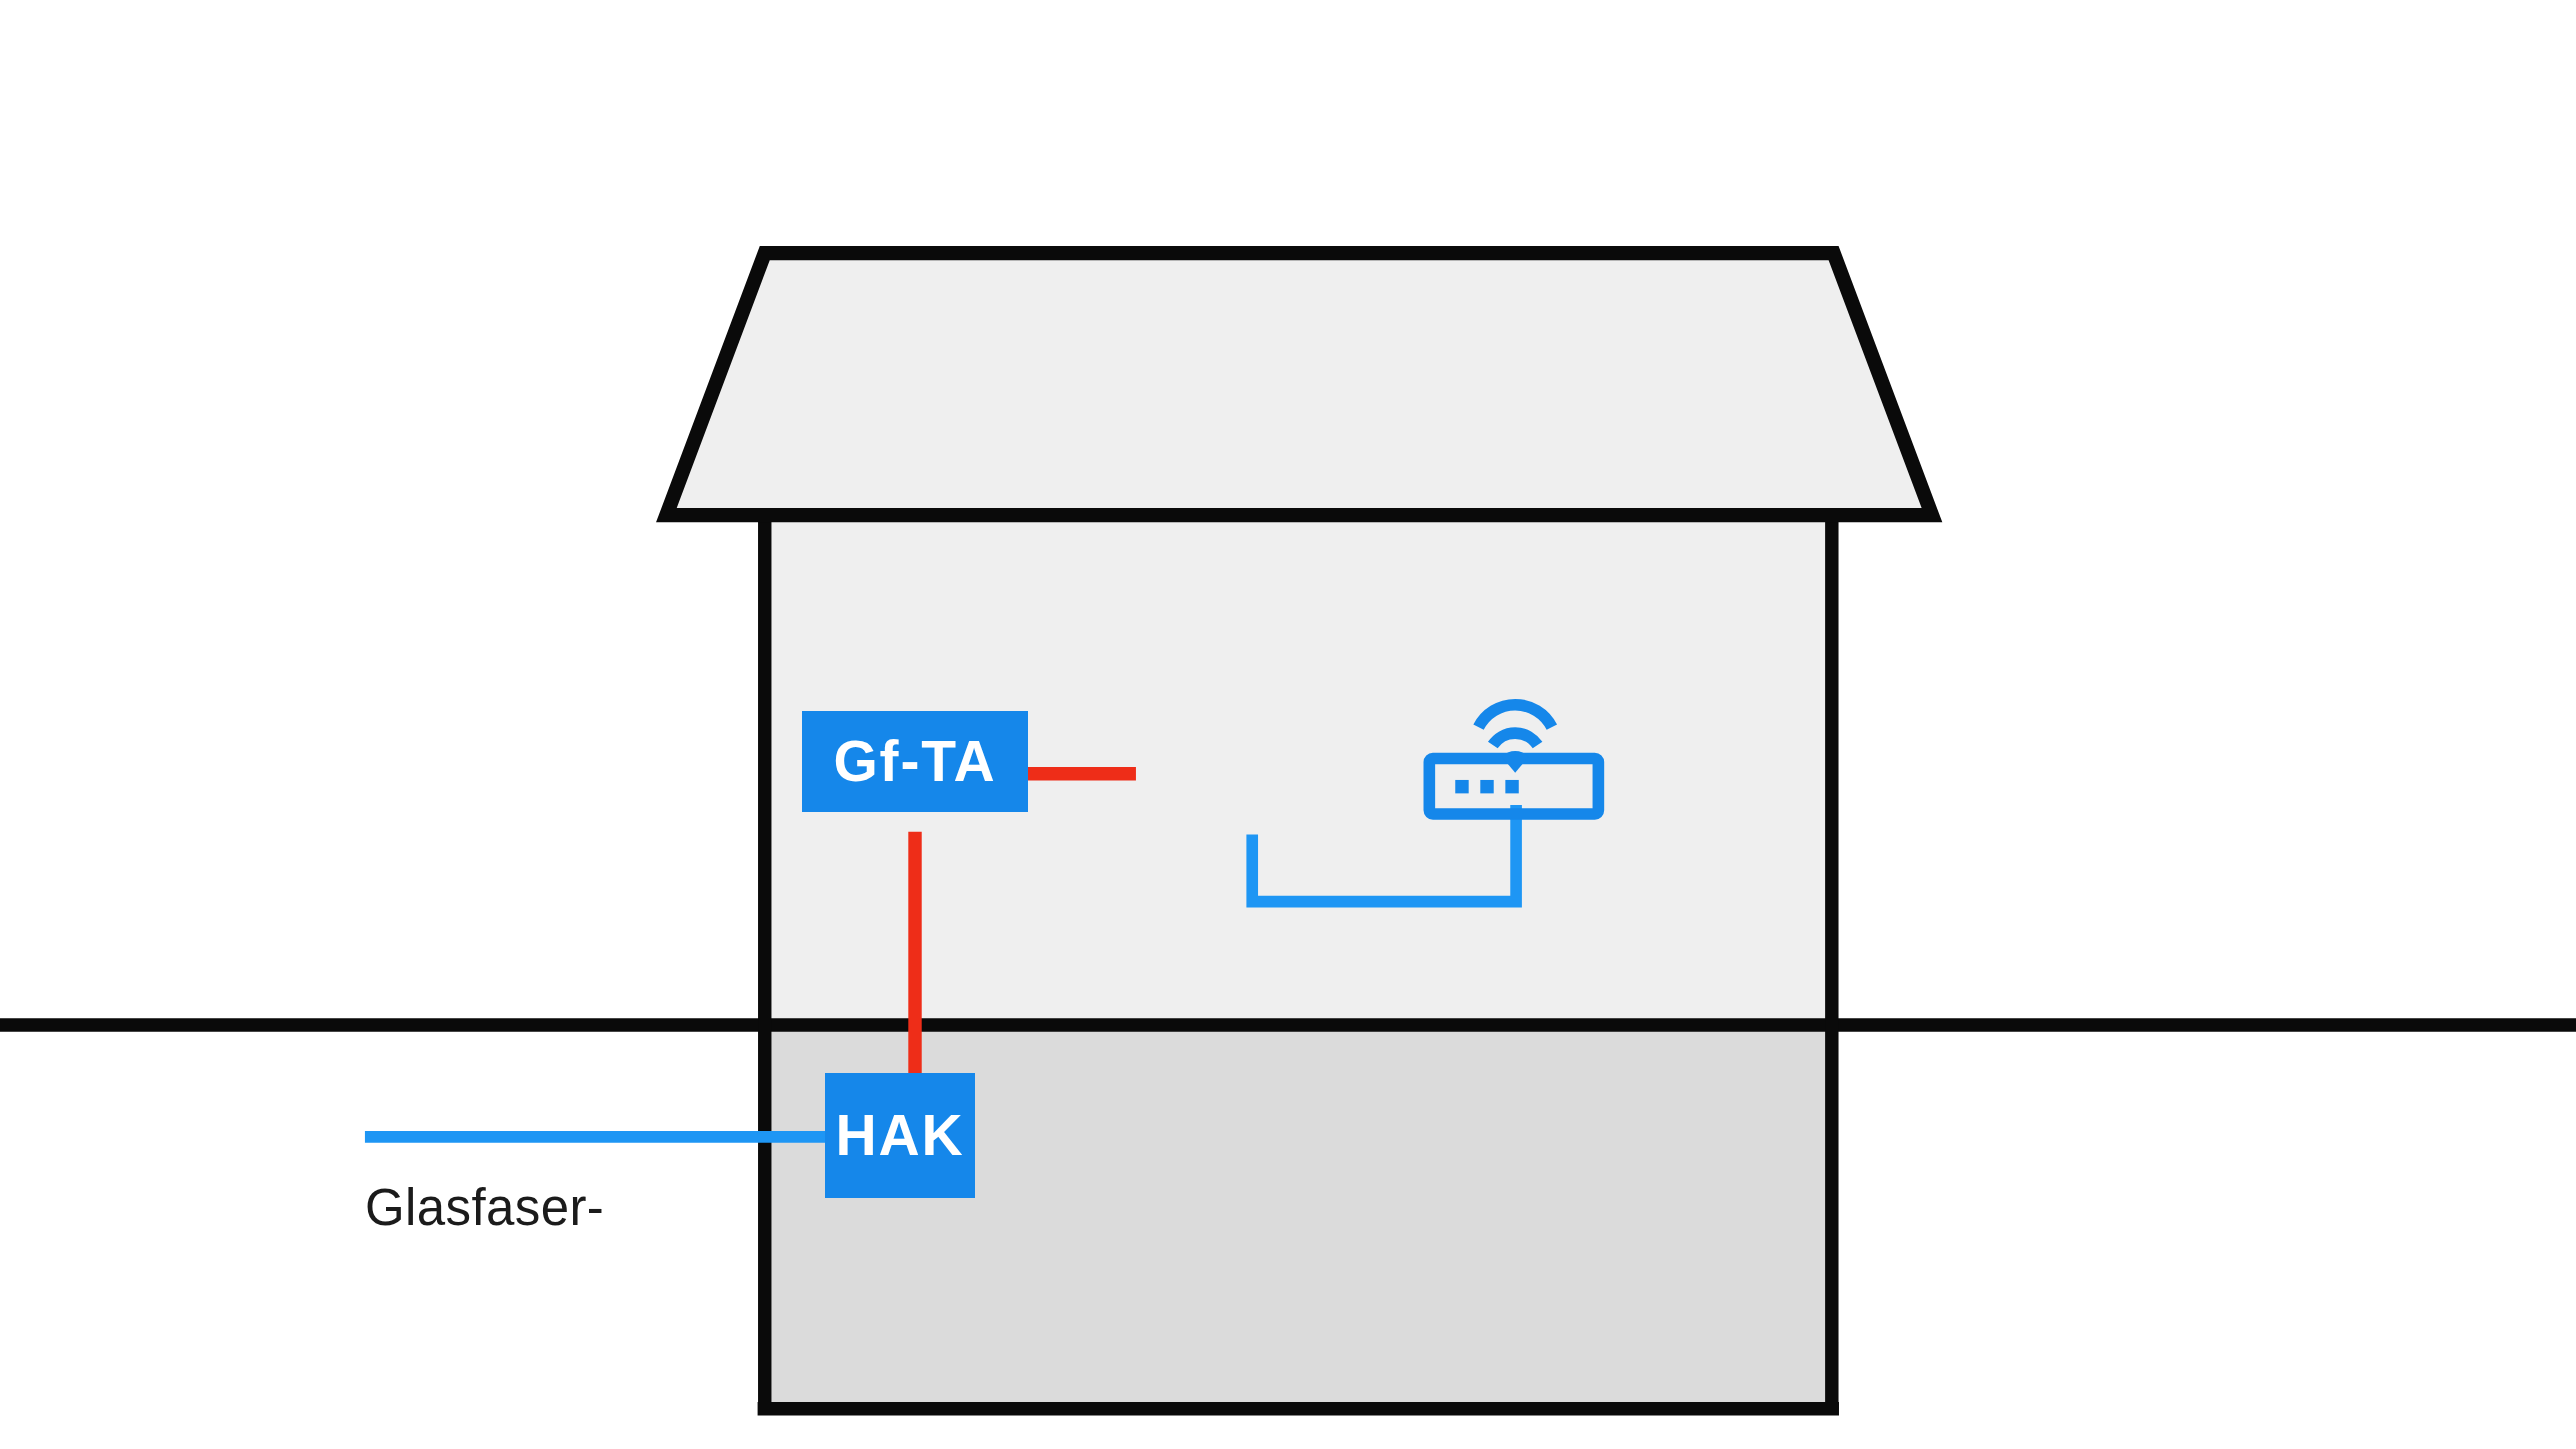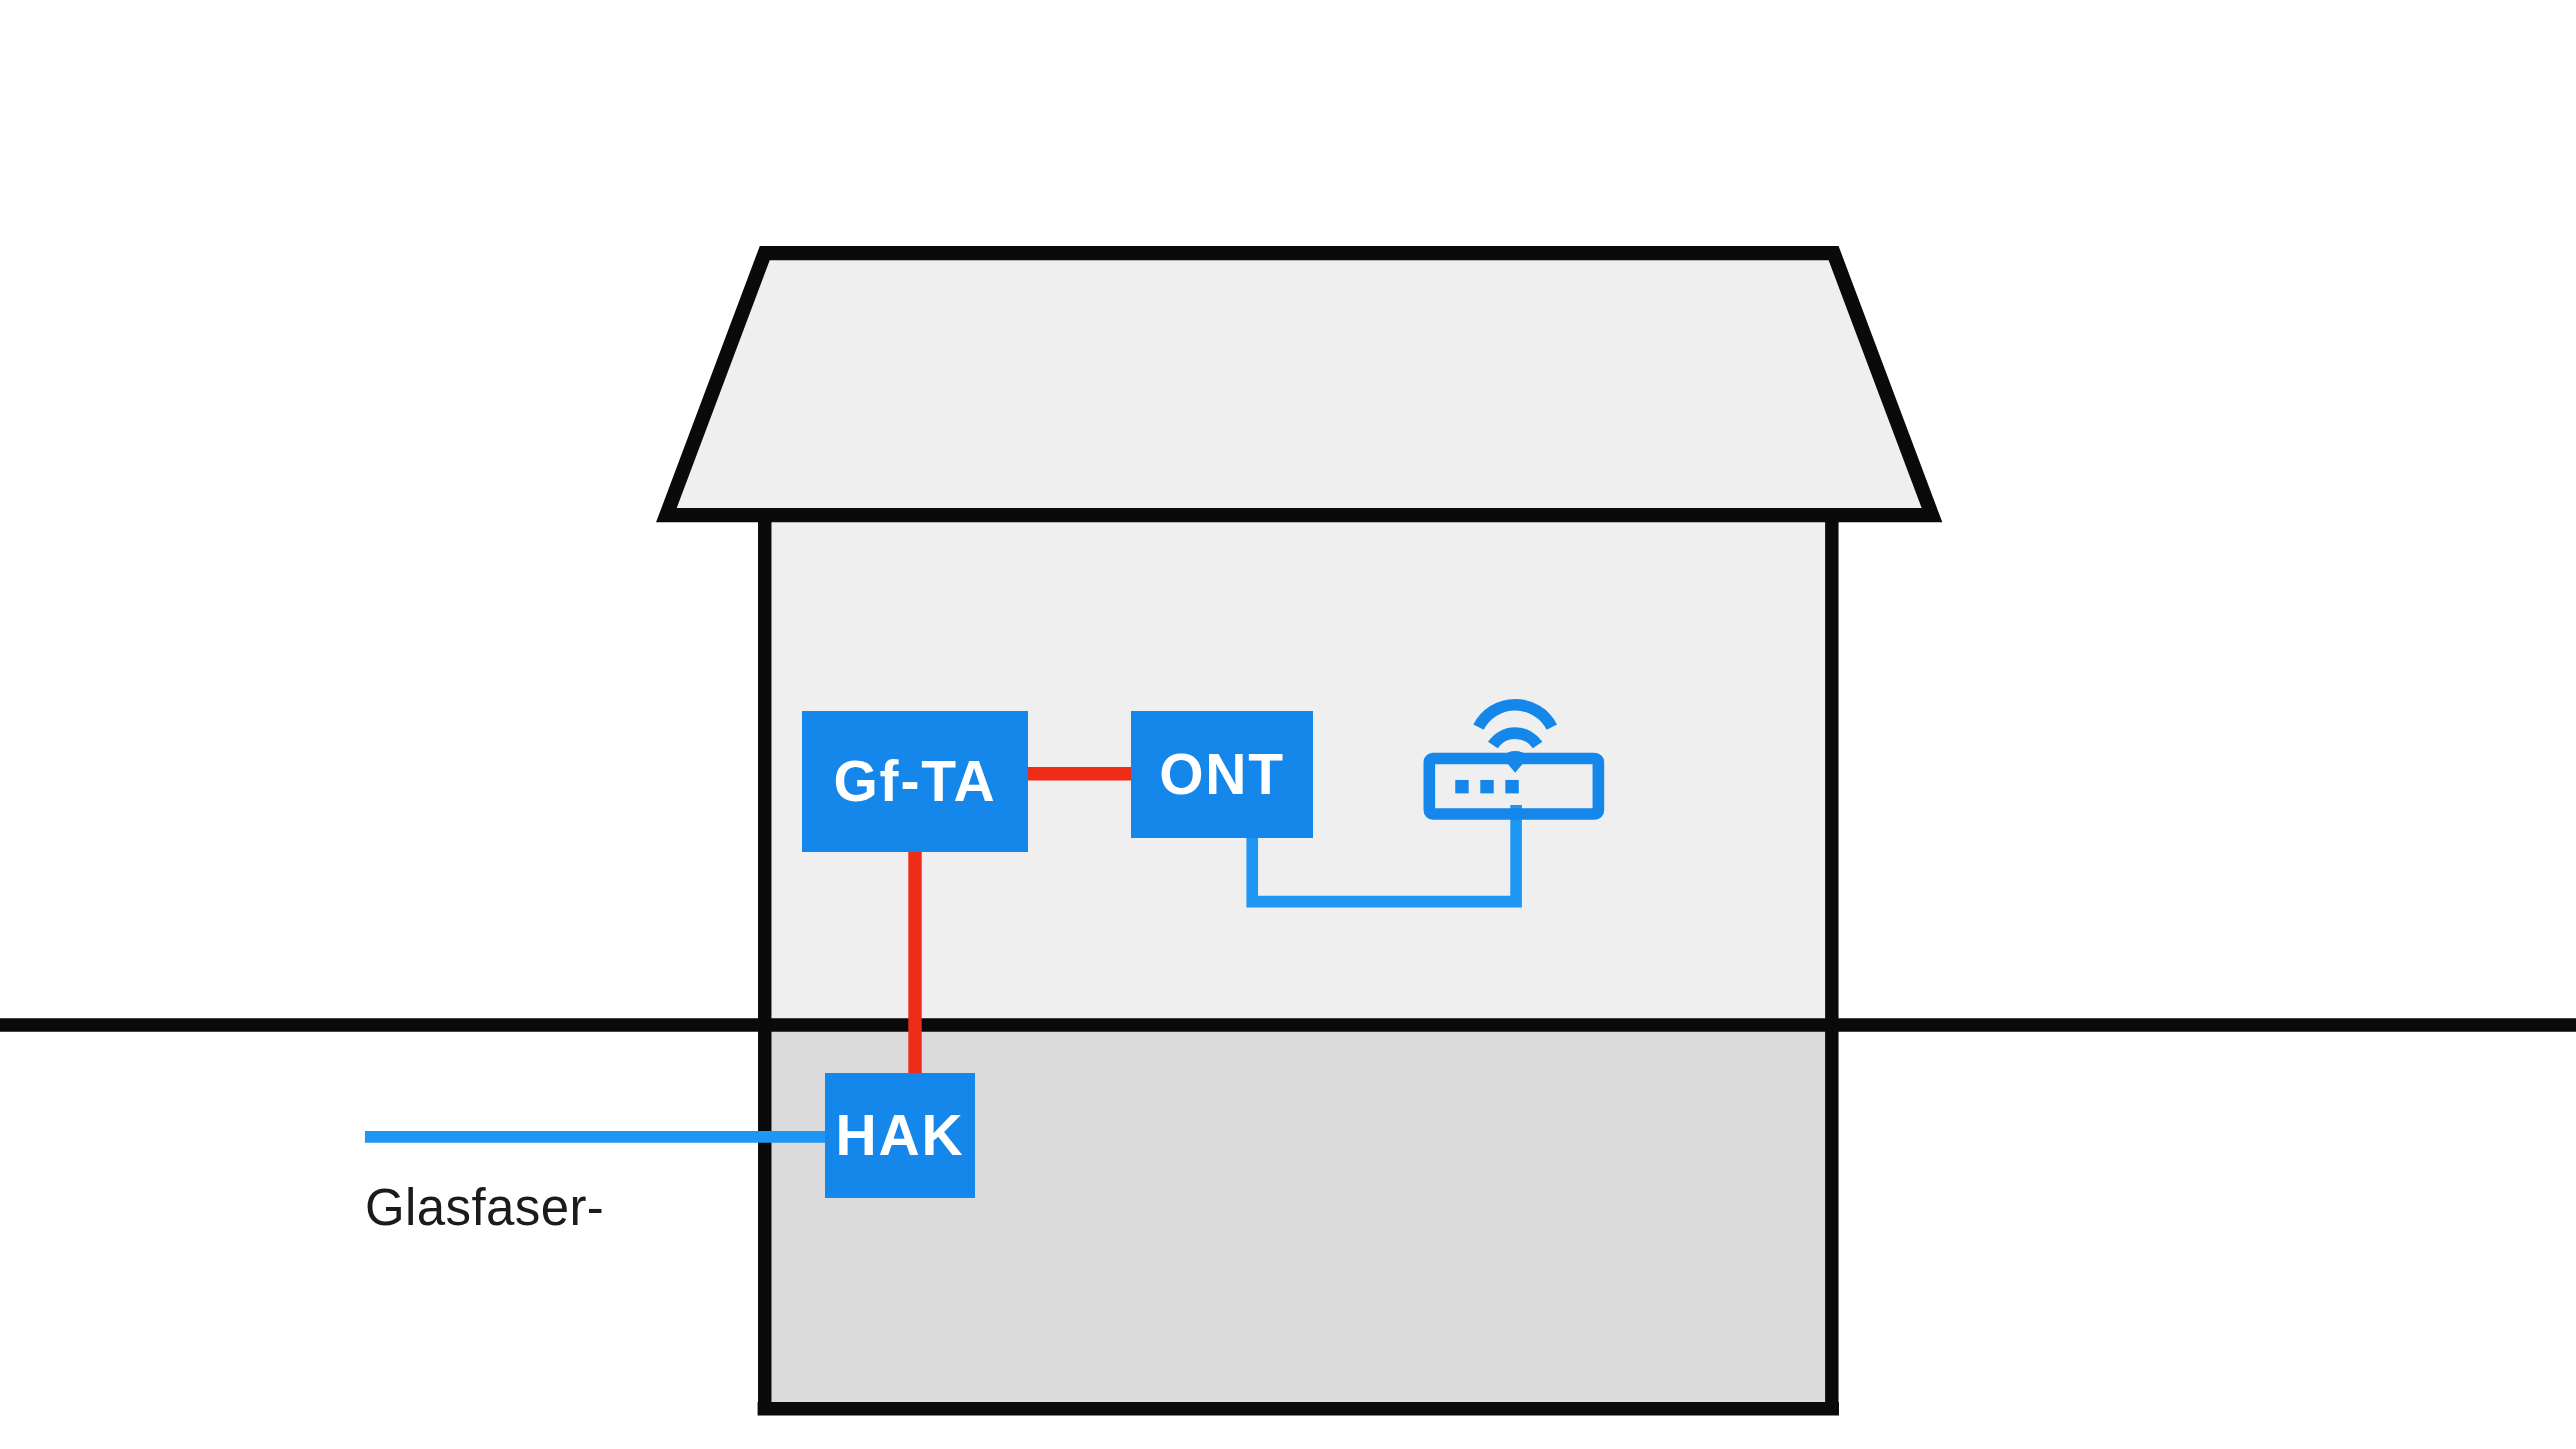--- a/index.html
+++ b/index.html
@@ -35,21 +35,21 @@
     background: var(--box-blue);
     color: var(--label-text);
     display: flex;
     align-items: center;
     justify-content: center;
     font-weight: bold;
     font-size: 57px;
     letter-spacing: 1.8px;
     line-height: 1;
   }
-  .node-gfta { left: 802px;  top: 711px;  width: 226px; height: 141px; }
+  .node-gfta { left: 802px;  top: 711px;  width: 226px; height: 101px; }
   .node-ont  { left: 1131px; top: 711px;  width: 182px; height: 127px; }
   .node-hak  { left: 825px;  top: 1073px; width: 150px; height: 125px; }
   
   .caption {
     position: absolute;
     left: 365px;
     top: 1177px;
     color: var(--text-color);
     font-size: 51px;
     line-height: 61px;
@@ -94,23 +94,20 @@
     <g>
       <path d="M 1653 813 A 46 46 0 0 1 1735 813" stroke-width="13" class="icon-stroke"></path>
       <path d="M 1669 833 A 30 30 0 0 1 1719 833" stroke-width="13" class="icon-stroke"></path>
       <path d="M 1679 846 A 21 21 0 0 1 1709 846 L 1694 864 Z" class="icon-fill"></path>
     </g>
   </svg>
 
   <div class="node node-gfta">
     <span>Gf-TA</span>
   </div>
-  <div class="node node-ont">
-    <span>ONT</span>
-  </div>
   <div class="node node-hak">
     <span>HAK</span>
   </div>
 
   <div class="caption">
     <div>Glasfaser-</div>
   </div>
 
 </div>
 

